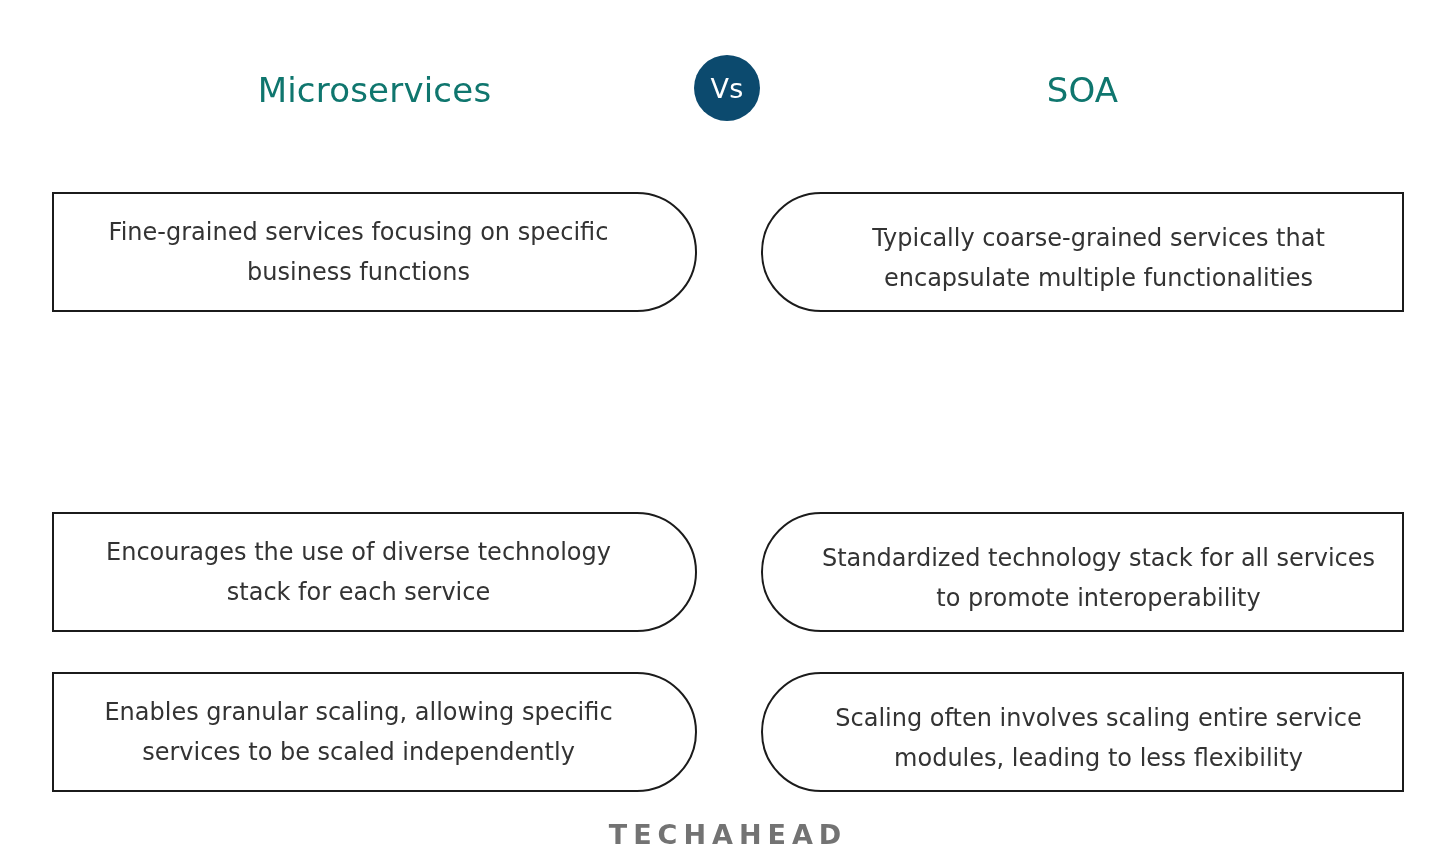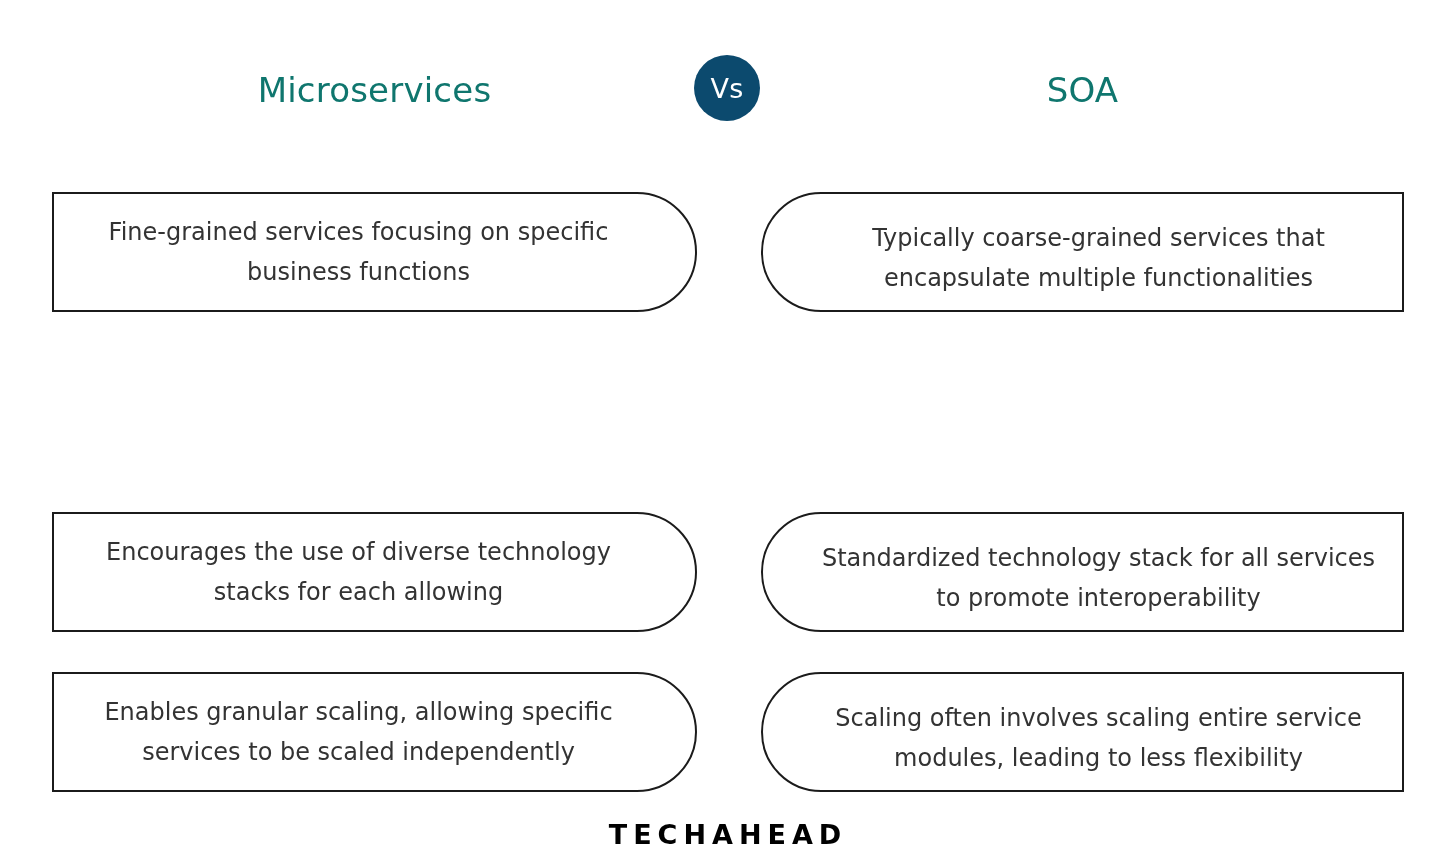--- a/index.html
+++ b/index.html
@@ -113,21 +113,21 @@
     top: 818px;
     width: 1456px;
     height: 48px;
     overflow: hidden;
     text-align: center;
   }
   .watermark-text {
     font-size: 27px;
     font-weight: 700;
     letter-spacing: 6px;
-    color: #000000;
+    color: #737373;
     line-height: 34px;
     white-space: nowrap;
   }
 </style>
 </head>
 <body>
 
 <div class="stage">
 
   <div class="header-row">
@@ -147,21 +147,21 @@
       <div class="card card-right">
         <div class="card-text">Typically coarse-grained services that encapsulate multiple functionalities</div>
       </div>
     </div>
 
     <div class="card-row" style="top:160px;">
     </div>
 
     <div class="card-row" style="top:320px;">
       <div class="card card-left">
-        <div class="card-text">Encourages the use of diverse technology stacks for each allowing</div>
+        <div class="card-text">Encourages the use of diverse technology stack for each service</div>
       </div>
       <div class="card card-right">
         <div class="card-text">Standardized technology stack for all services to promote interoperability</div>
       </div>
     </div>
 
     <div class="card-row" style="top:480px;">
       <div class="card card-left">
         <div class="card-text">Enables granular scaling, allowing specific services to be scaled independently</div>
       </div>

